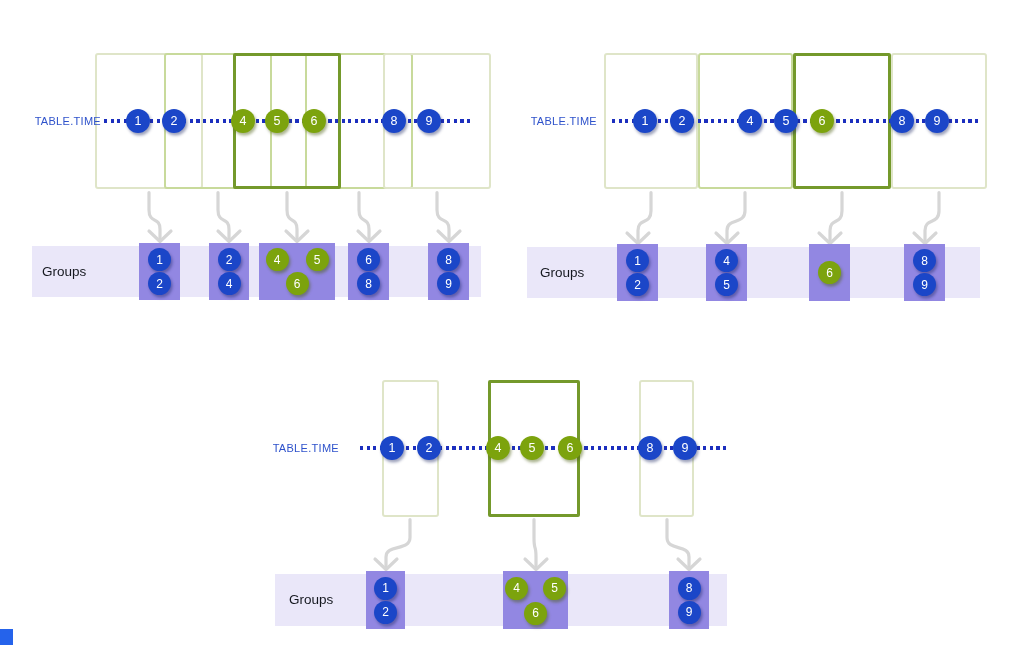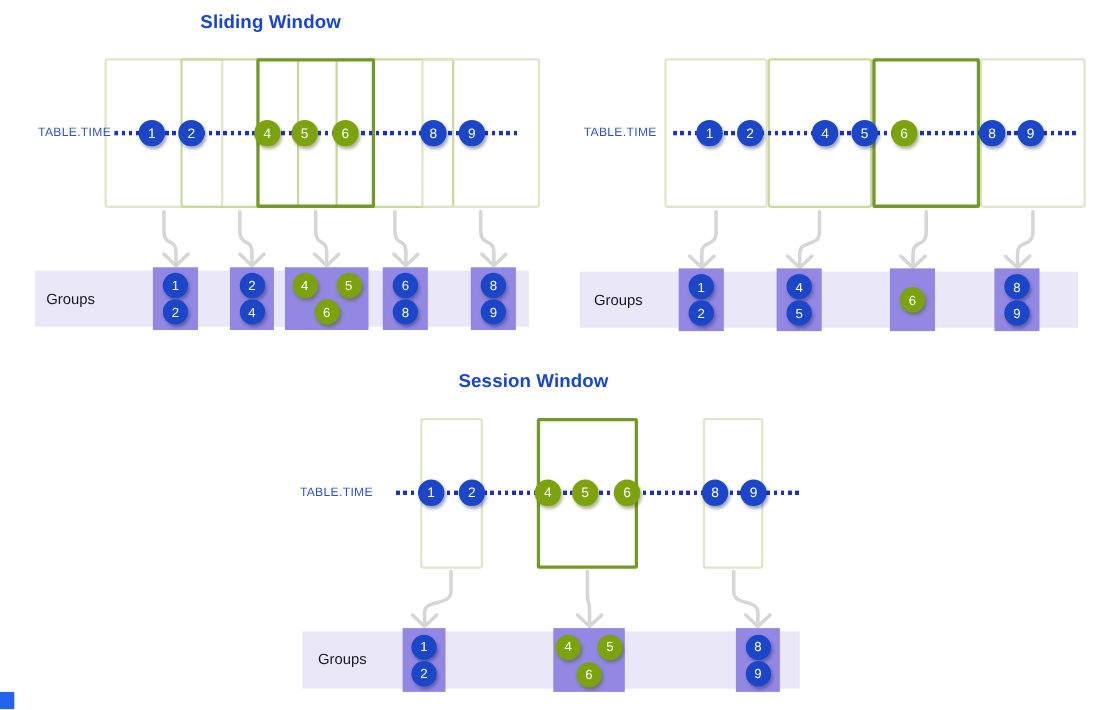--- a/index.html
+++ b/index.html
@@ -21,22 +21,20 @@
   .band{position:absolute;background:var(--band);}
   .gbox{position:absolute;background:var(--box);z-index:1;}
   .groups-label{position:absolute;z-index:2;color:var(--groups_label);font-size:13.5px;line-height:18px;}
   .arrow-svg{position:absolute;overflow:visible;}
   #corner-square{position:absolute;left:0;top:629px;width:13px;height:16px;background:var(--corner);}
 </style>
 </head>
 <body>
 
 <div id="canvas">
-  <h2 class="title" id="title-0">Sliding Window</h2>
-  <h2 class="title" id="title-2">Session Window</h2>
   <div id="corner-square"></div>
 <div class="win win-light" style="left: 95px; top: 53px; width: 108px; height: 136px;"></div>
     <div class="win win-medium" style="left: 164px; top: 53px; width: 108px; height: 136px;"></div>
     <div class="win win-medium" style="left: 305px; top: 53px; width: 108px; height: 136px;"></div>
     <div class="win win-light" style="left: 383px; top: 53px; width: 108px; height: 136px;"></div>
     <div class="win win-dark" style="left: 233px; top: 53px; width: 108px; height: 136px;"></div>
     <div class="timeline" style="left: 104px; top: 119px; width: 366px; height: 4px;"></div>
     <div class="axis-label" style="left: 11px; top: 114px; width: 90px; height: 14px;">TABLE.TIME</div>
     <div class="ev ev-blue" style="left: 126px; top: 109px; width: 24px; height: 24px;">1</div>
     <div class="ev ev-blue" style="left: 162px; top: 109px; width: 24px; height: 24px;">2</div>

